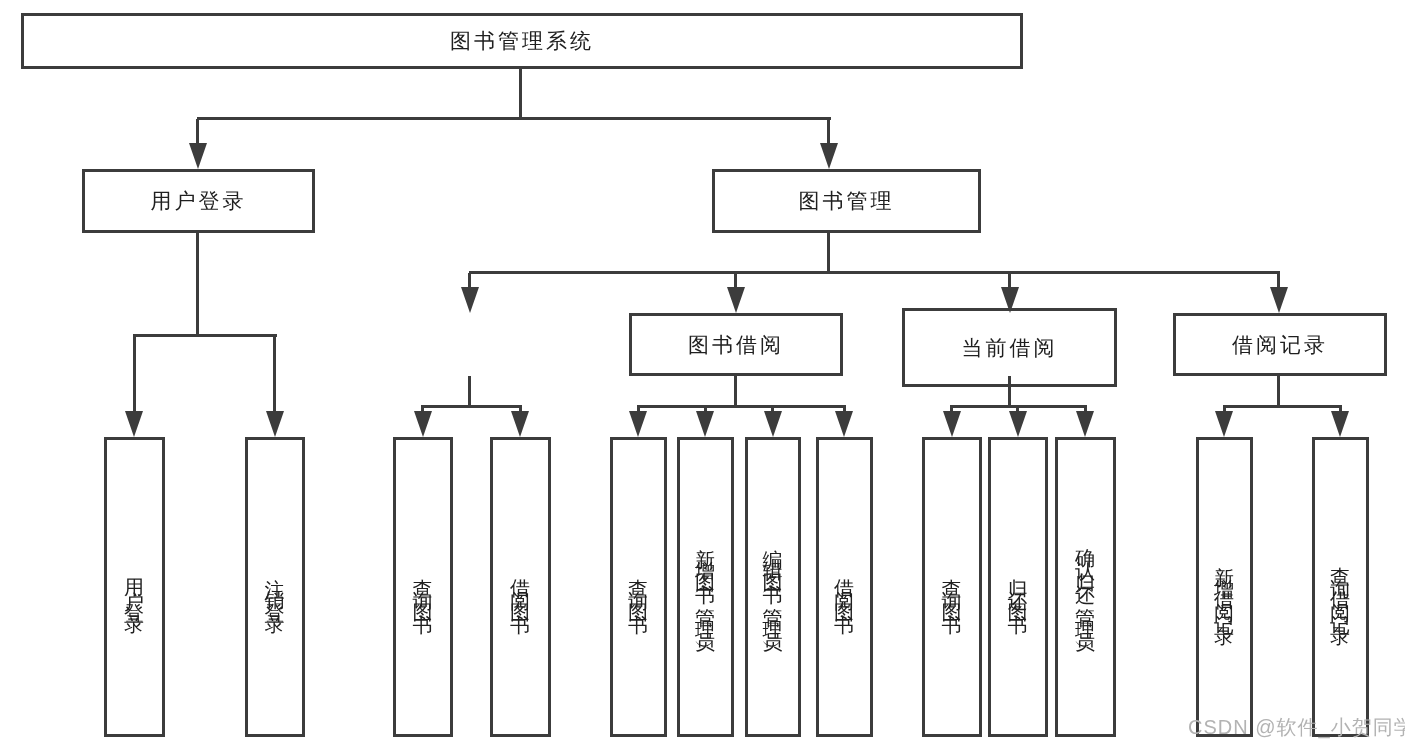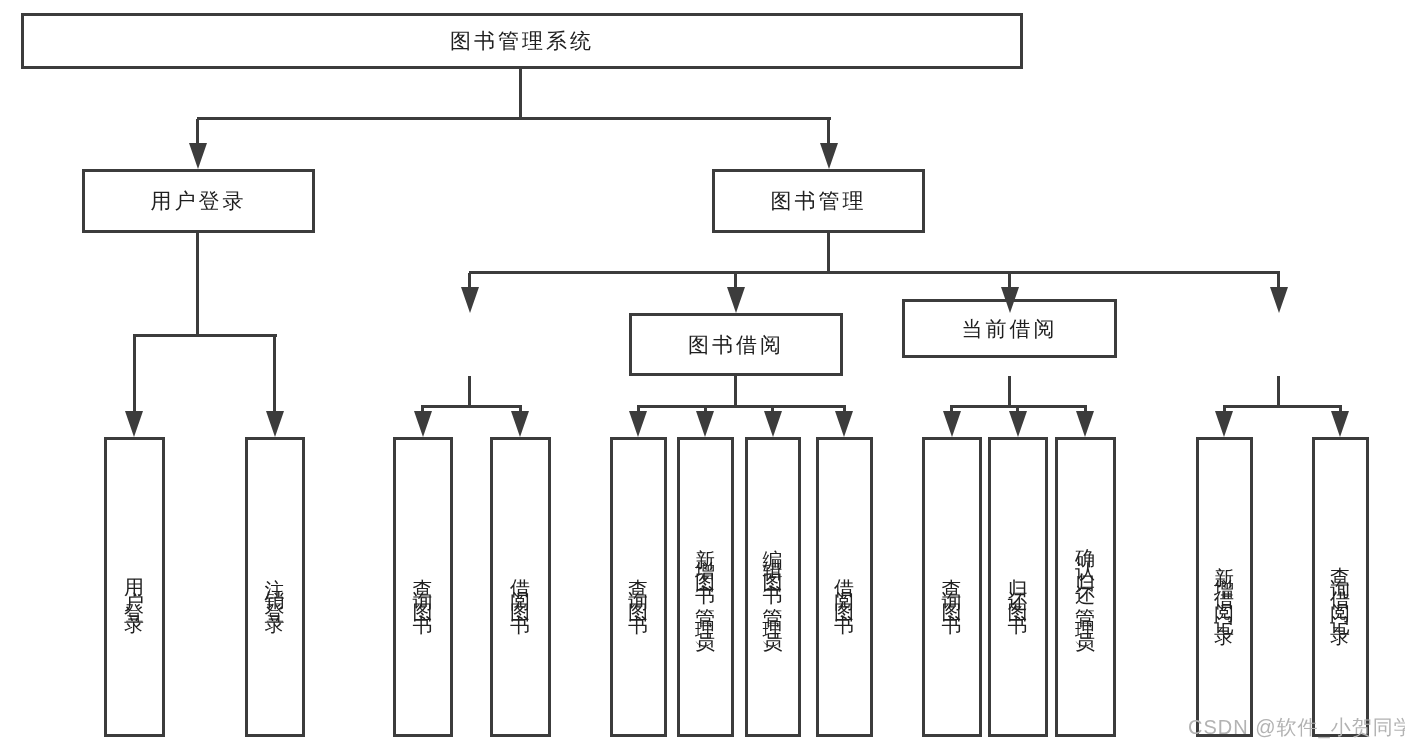--- a/index.html
+++ b/index.html
@@ -31,27 +31,28 @@
 </style>
 </head>
 <body>
 
 <div id="stage">
 
   <div class="box" style="left:21px; top:13px; width:1002px; height:56px;">图书管理系统</div>
 
   <div class="box" style="left:82px; top:169px; width:233px; height:64px;">用户登录</div>
 
-  <div class="box" style="left:712px; top:169px; width:213px; height:64px;">图书管理</div>
+  <div class="box" style="left:712px; top:169px; width:269px; height:64px;">图书管理</div>
 
 
   <div class="box" style="left:629px; top:313px; width:214px; height:63px;text-align:center;">图书借阅</div>
 
-  <div class="box" style="left:902px; top:299px; width:215px; height:59px;">当前借阅</div>
+  <div class="box" style="left:902px; top:308px; width:215px; height:79px;">当前借阅</div>
 
+  <div class="box" style="left:1173px; top:313px; width:214px; height:63px;">借阅记录</div>
 
   <div class="box leaf" style="left:104px; top:437px; width:61px; height:300px;">
     <span class="vlabel">用户登录</span>
   </div>
   <div class="box leaf" style="left:245px; top:437px; width:60px; height:300px;">
     <span class="vlabel">注销登录</span>
   </div>
   <div class="box leaf" style="left:393px; top:437px; width:60px; height:300px;">
     <span class="vlabel">查询图书</span>
   </div>

